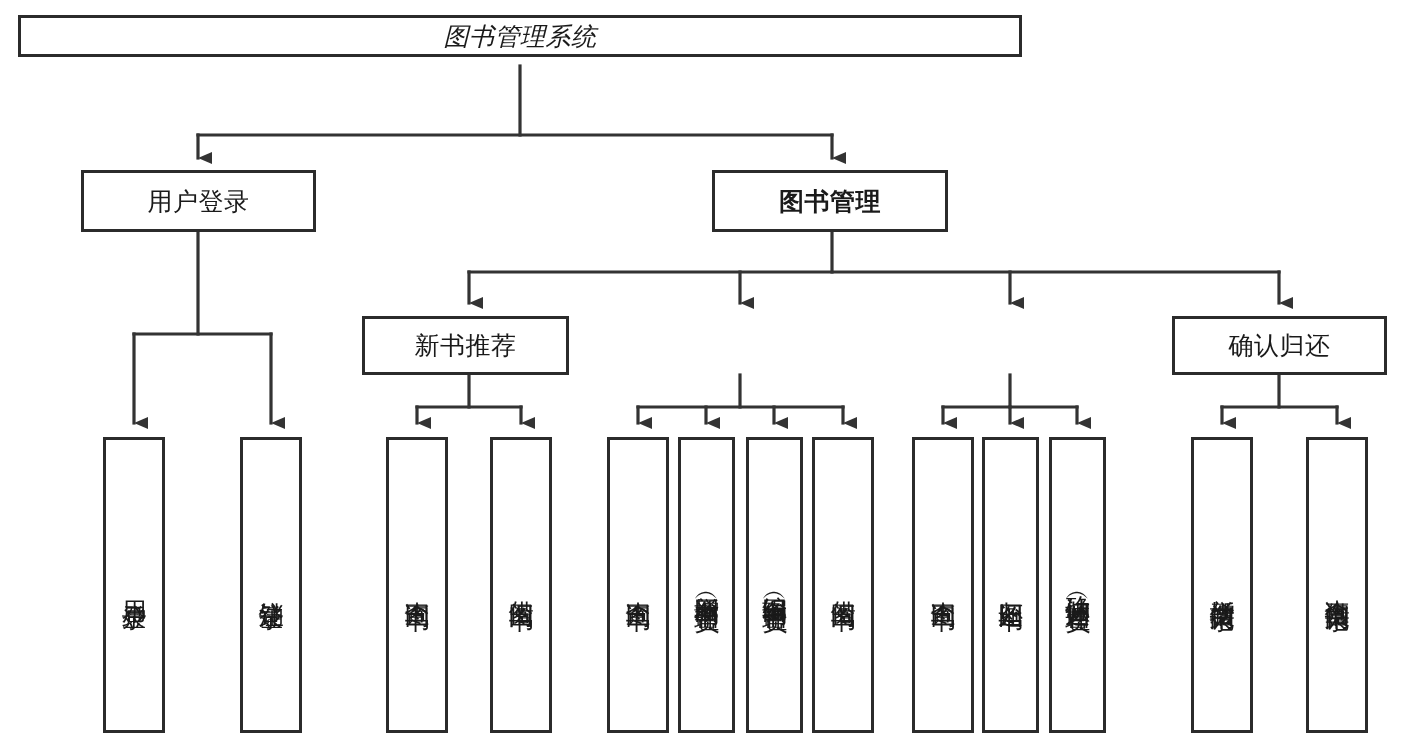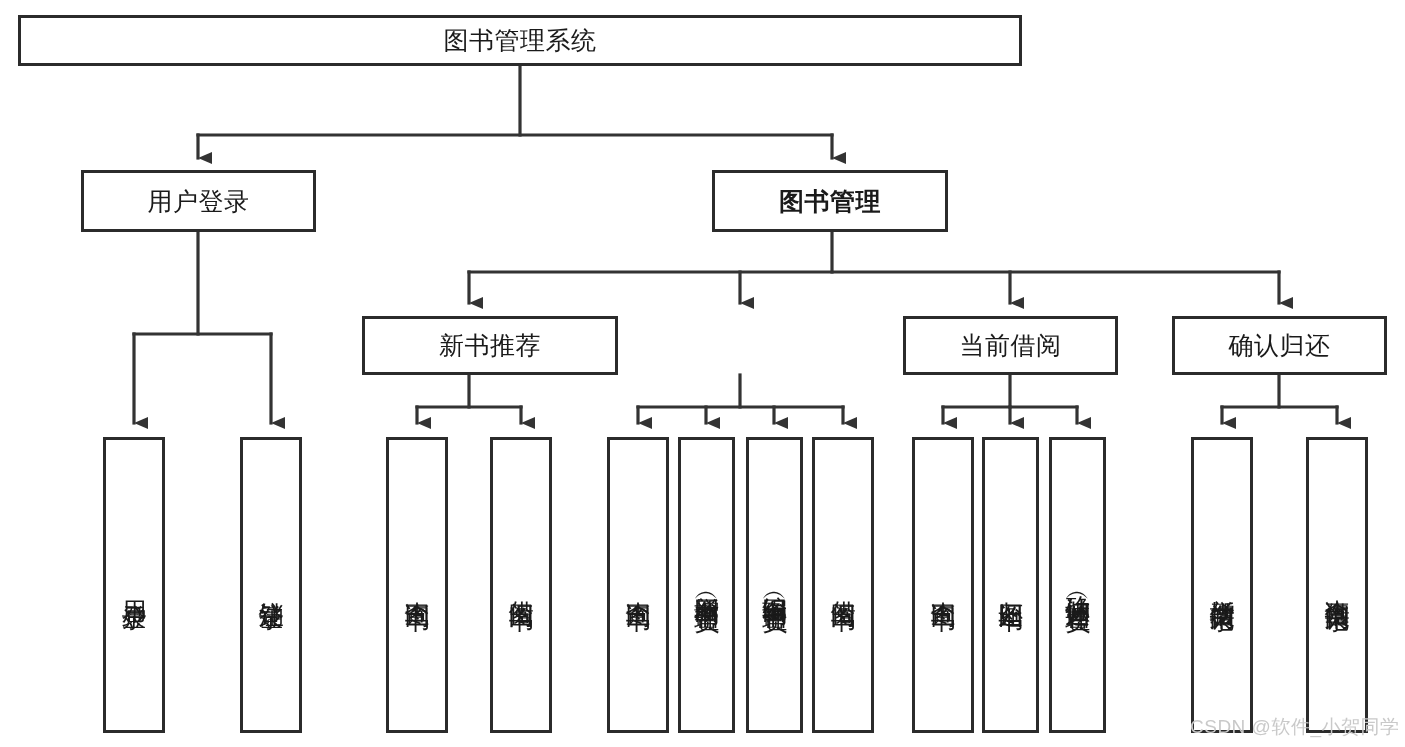--- a/index.html
+++ b/index.html
@@ -118,36 +118,33 @@
       <path d="M1010,407 L1010,423" marker-end="url(#arrow)"></path>
       <path d="M1077,407 L1077,423" marker-end="url(#arrow)"></path>
 
       <path d="M1279,375 L1279,407"></path>
       <path d="M1222,407 L1337,407"></path>
       <path d="M1222,407 L1222,423" marker-end="url(#arrow)"></path>
       <path d="M1337,407 L1337,423" marker-end="url(#arrow)"></path>
     </g>
   </svg>
 
-  <div class="node root horiz" style="left:18px; top:15px; width:1004px; height:51px;">
+  <div class="node root horiz" style="left:18px; top:15px; width:1004px; height:42px;font-style:italic;">
     <span class="label">图书管理系统</span>
   </div>
 
   <div class="node horiz" style="left:81px; top:170px; width:235px; height:62px;">
     <span class="label">用户登录</span>
   </div>
   <div class="node horiz" style="left:712px; top:170px; width:236px; height:62px;font-weight:bold;">
     <span class="label">图书管理</span>
   </div>
 
-  <div class="node horiz" style="left:362px; top:316px; width:256px; height:59px;">
+  <div class="node horiz" style="left:362px; top:316px; width:207px; height:59px;">
     <span class="label">新书推荐</span>
-  </div>
-  <div class="node horiz" style="left:903px; top:316px; width:215px; height:59px;">
-    <span class="label">当前借阅</span>
   </div>
   <div class="node horiz" style="left:1172px; top:316px; width:215px; height:59px;">
     <span class="label">确认归还</span>
   </div>
 
   <div class="node vert" style="left:103px; top:437px; width:62px; height:296px;">
     <span class="label">用户登录</span>
   </div>
   <div class="node vert" style="left:240px; top:437px; width:62px; height:296px;">
     <span class="label">注销登录</span>
@@ -183,15 +180,14 @@
     <span class="label">确认归还（管理员）</span>
   </div>
 
   <div class="node vert" style="left:1191px; top:437px; width:62px; height:296px;">
     <span class="label">新增借阅记录</span>
   </div>
   <div class="node vert" style="left:1306px; top:437px; width:62px; height:296px;">
     <span class="label">查询借阅记录</span>
   </div>
 
-  <div class="watermark" style="left:1190px; top:714px;">CSDN @软件_小贺同学</div>
 
 </div>
 
 </body></html>

